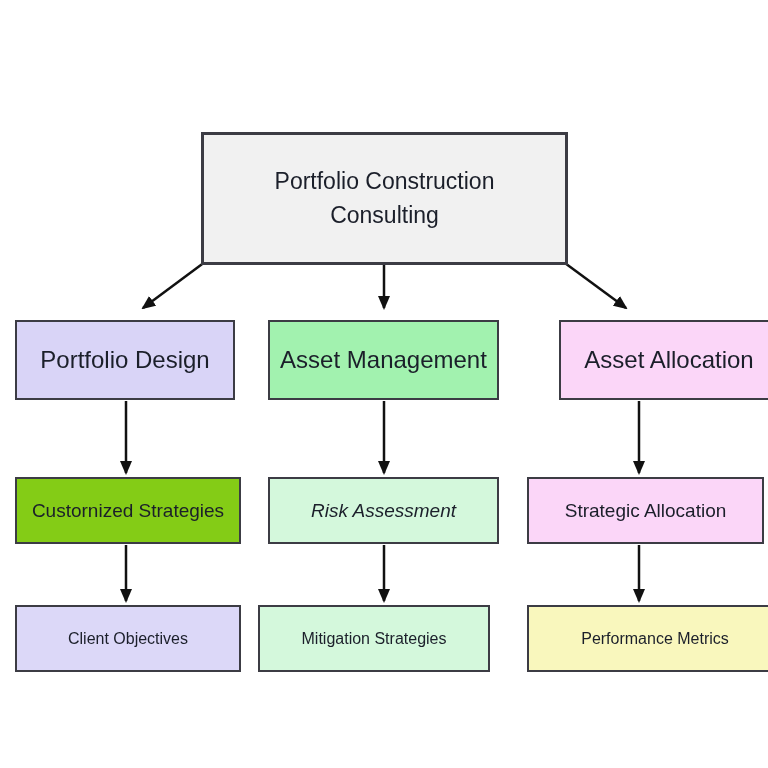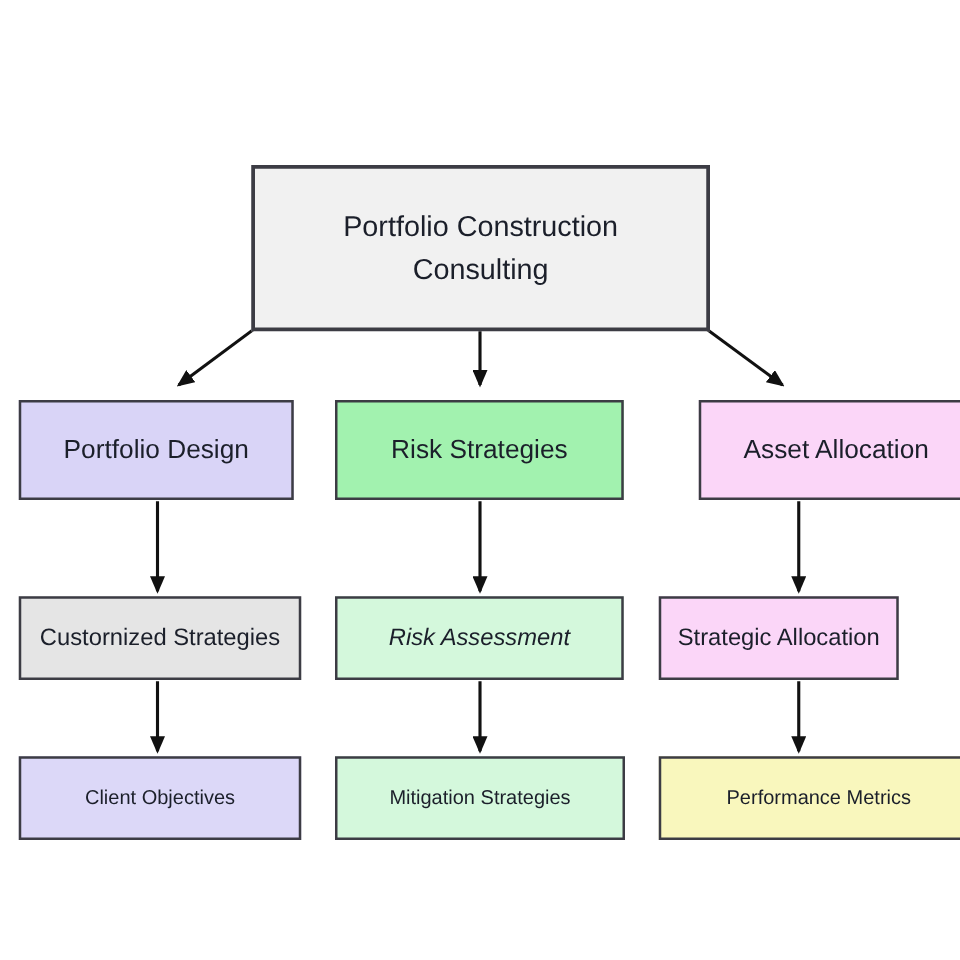--- a/index.html
+++ b/index.html
@@ -35,34 +35,34 @@
     line-height: 1.45;
     padding: 0 8px;
   }
   .node-root {
     left: 201px; top: 92px; width: 367px; height: 133px;
     border-width: 3px;
     font-size: 23px;
     padding: 0 26px;
     margin-top: 40px;
   }
-  .row2 { top: 320px; height: 80px; font-size: 21px; }
+  .row2 { top: 320px; height: 80px; font-size: 24px; }
   .row3 { top: 477px; height: 67px; font-size: 19px; }
   .row4 { top: 605px; height: 67px; font-size: 16px; }
 
   .c1.row2 { left: 15px;  width: 220px; }
   .c2.row2 { left: 268px; width: 231px; }
   .c3.row2 { left: 559px; width: 220px; }
 
   .c1.row3 { left: 15px;  width: 226px; }
   .c2.row3 { left: 268px; width: 231px; }
-  .c3.row3 { left: 527px; width: 192px; }
+  .c3.row3 { left: 527px; width: 237px; }
 
   .c1.row4 { left: 15px;  width: 226px; }
-  .c2.row4 { left: 268px; width: 232px; }
+  .c2.row4 { left: 258px; width: 232px; }
   .c3.row4 { left: 527px; width: 256px; }
 </style>
 </head>
 <body>
 
 <div id="canvas">
 
   <svg id="arrow-layer" viewBox="0 0 768 768" xmlns="http://www.w3.org/2000/svg">
     <defs>
       <marker id="arrowhead" markerUnits="userSpaceOnUse" markerWidth="14" markerHeight="12" refX="12" refY="6" orient="auto">
@@ -79,25 +79,25 @@
 
     <line x1="126" y1="545" x2="126" y2="601" stroke-width="2.5" marker-end="url(#arrowhead)" stroke="#111111"></line>
     <line x1="384" y1="545" x2="384" y2="601" stroke-width="2.5" marker-end="url(#arrowhead)" stroke="#111111"></line>
     <line x1="639" y1="545" x2="639" y2="601" stroke-width="2.5" marker-end="url(#arrowhead)" stroke="#111111"></line>
   </svg>
 
   <div class="node node-root" style="background-color: rgb(241, 241, 241);">Portfolio Construction Consulting</div>
 
   <div class="node row2 c1" style="background-color: rgb(217, 212, 247);">Portfolio Design</div>
 
-  <div class="node row2 c2" style="background-color: rgb(162, 242, 175);">Risk Strategies</div>
+  <div class="node row2 c2" style="background-color: rgb(162, 242, 175);">Asset Management</div>
 
   <div class="node row2 c3" style="background-color: rgb(251, 214, 248);">Asset Allocation</div>
 
-  <div class="node row3 c1" style="background-color: #e5e5e5; text-align: center;">Custornized Strategies</div>
+  <div class="node row3 c1" style="background-color: #84cc16; text-align: center;">Custornized Strategies</div>
 
   <div class="node row3 c2" style="background-color: rgb(212, 248, 220); font-style: italic;">Risk Assessment</div>
 
   <div class="node row3 c3" style="background-color: rgb(251, 214, 248);">Strategic Allocation</div>
 
   <div class="node row4 c1" style="background-color: rgb(220, 216, 248);">Client Objectives</div>
 
   <div class="node row4 c2" style="background-color: rgb(212, 248, 220);">Mitigation Strategies</div>
 
   <div class="node row4 c3" style="background-color: rgb(249, 247, 189);">Performance Metrics</div>

